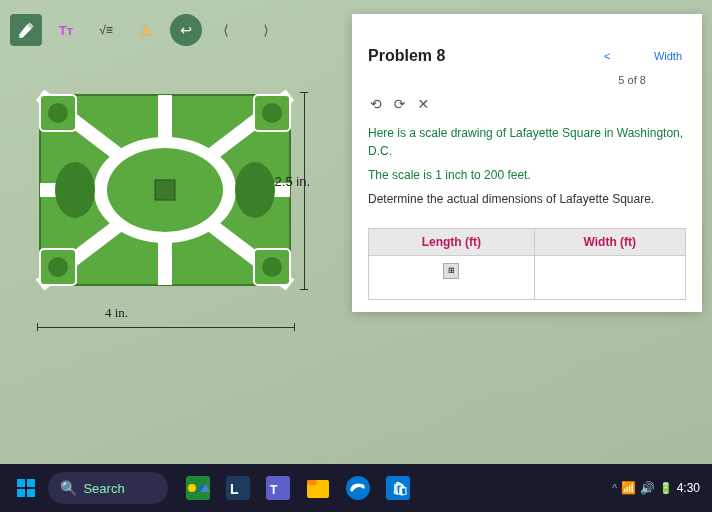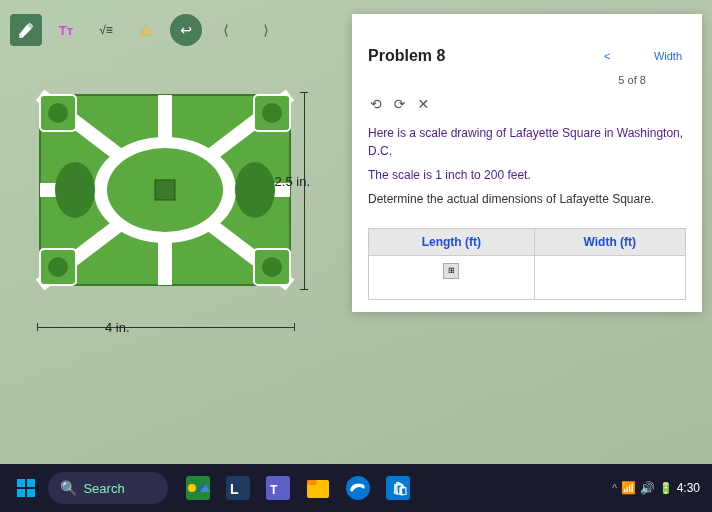--- a/index.html
+++ b/index.html
@@ -107,21 +107,21 @@
       background: none;
       border: none;
       cursor: pointer;
       font-size: 14px;
       color: #555;
       padding: 2px;
     }
 
     .problem-text {
       font-size: 12px;
-      color: #4c1d95;
+      color: #15803d;
       margin-bottom: 6px;
       line-height: 1.5;
     }
 
     .problem-question {
       font-size: 12px;
       color: #333;
       margin-bottom: 20px;
       line-height: 1.5;
     }
@@ -132,21 +132,21 @@
       border-collapse: collapse;
       font-size: 12px;
     }
 
     .dimensions-table th {
       background: #e8e8e8;
       padding: 6px 10px;
       text-align: center;
       border: 1px solid #ccc;
       font-weight: 600;
-      color: #1d4ed8;
+      color: #be185d;
     }
 
     .dimensions-table td {
       padding: 6px 10px;
       border: 1px solid #ccc;
       text-align: center;
       background: white;
       min-width: 80px;
       height: 30px;
     }
@@ -198,22 +198,23 @@
 
     
     .dim-label {
       position: absolute;
       font-size: 13px;
       color: #222;
       font-weight: 500;
     }
 
     .dim-label.width {
-      bottom: 45px;
+      bottom: 59px;
       left: 90px;
+      font-family: Liberation Serif, serif;
     }
 
     .dim-label.height {
       right: 5px;
       top: 114px;
     }
 
     
     .dim-line-h {
       position: absolute;

